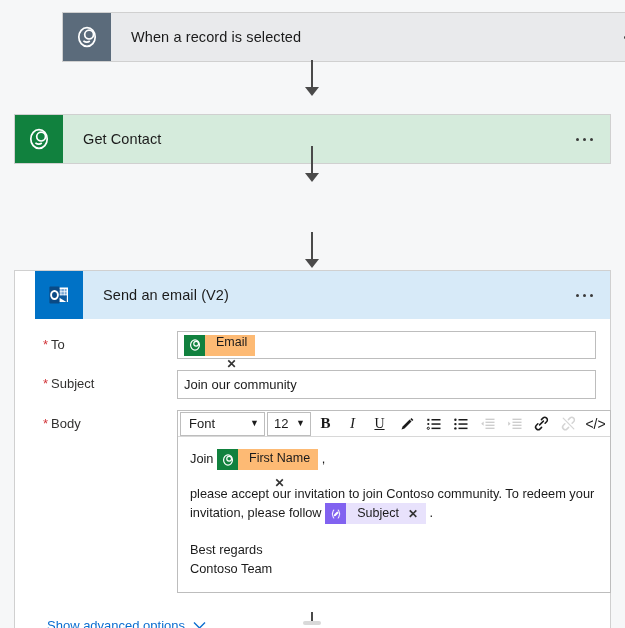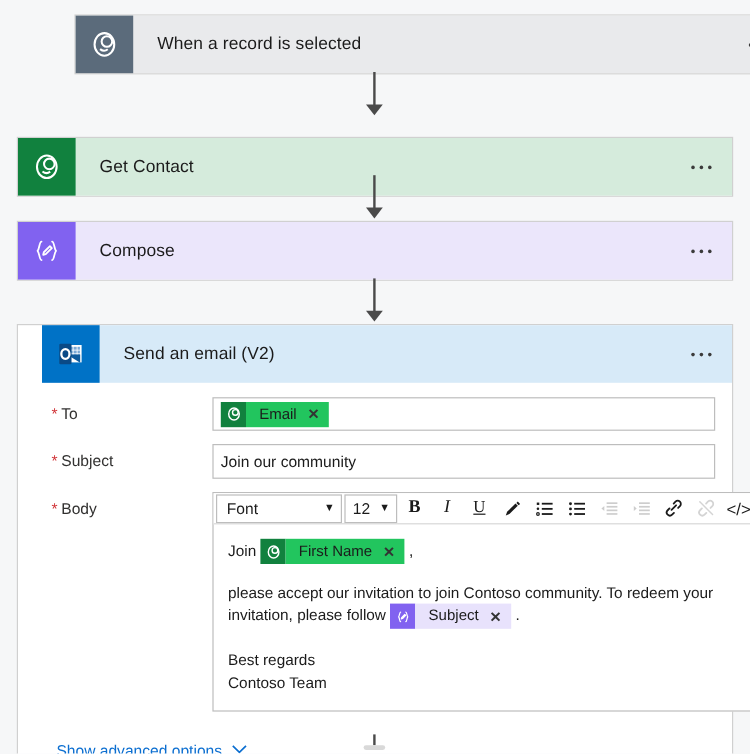--- a/index.html
+++ b/index.html
@@ -99,37 +99,37 @@
     width: 21px; height: 21px; flex: 0 0 21px;
     display: flex; align-items: center; justify-content: center;
   }
   .token-ico.green  { background: #11813e; }
   .token-ico.purple { background: #8162f0; }
   .token-txt {
     display: flex; align-items: center; gap: 9px;
     height: 21px; padding: 0 8px 0 11px;
     font-size: 12.5px; color: #1b1b1b;
   }
-  .token-txt.green  { background: #22c55e; }
+  .token-txt.green  { background: #fdba74; flex-direction: column; }
   .token-txt.purple { background: #e8e2fc; }
   .tok-x { font-size: 12px; color: #333; line-height: 1; font-weight: 600; }
 
   
   .editor { border: 1px solid #bdbdbd; background: #fff; }
   .rt-toolbar {
     display: flex; align-items: center;
     height: 26px; border-bottom: 1px solid #d8d8d8;
     background: #fff; padding: 0 1px;
   }
   .rt-select {
     height: 24px; border: 1px solid #bdbdbd; background: #fff;
     display: flex; align-items: center; justify-content: space-between;
     font-size: 13px; color: #1b1b1b; padding: 0 5px 0 8px; margin: 0 1px;
   }
-  .rt-select.font { width: 105px; }
+  .rt-select.font { width: 85px; }
   .rt-select.size { width: 44px; padding-left: 6px; }
   .caret { font-size: 9px; color: #1b1b1b; line-height: 1; }
 
   .tb-btn {
     width: 27px; height: 24px;
     display: flex; align-items: center; justify-content: center;
     margin: 0 0px;
     color: #1b1b1b;
   }
   .tb-btn.dim { color: #bdbdbd; opacity: .75; }
@@ -200,39 +200,20 @@
           <i></i>
           <i></i>
           <i></i>
         </div>
     </div>
   </div>
 
   <div class="connector" style="top:146px;height:30px;"></div>
   <div class="arrow-head" style="top:173px;"></div>
 
-  <div class="card" style="top:184px;">
-    <div class="card-head head-purple">
-      <div class="card-icon ico-purple">
-        <svg width="26" height="26" viewBox="0 0 26 26" aria-hidden="true">
-          <g fill="none" stroke="#ffffff" stroke-width="1.5" stroke-linecap="round" stroke-linejoin="round">
-            <path d="M8.6 5.3c-1.9 0-1.6 6-3.3 7.7 1.7 1.7 1.4 7.7 3.3 7.7"></path>
-            <path d="M17.4 5.3c1.9 0 1.6 6 3.3 7.7-1.7 1.7-1.4 7.7-3.3 7.7"></path>
-            <path d="M15.6 9.1l1.6 1.6-5.1 5.1-2.1 .5 .5-2.1z"></path>
-          </g>
-        </svg>
-      </div>
-      <div class="card-title">Compose</div>
-      <div class="ellipsis">
-          <i></i>
-          <i></i>
-          <i></i>
-        </div>
-    </div>
-  </div>
 
   <div class="connector" style="top:232px;height:30px;"></div>
   <div class="arrow-head" style="top:259px;"></div>
 
   <div class="card" style="top:270px;">
     <div class="card-head head-blue">
       <div class="card-icon ico-blue">
         <svg width="26" height="26" viewBox="0 0 26 26" aria-hidden="true">
           <rect x="10.5" y="5.5" width="11.5" height="14.5" fill="#ffffff"></rect>
           <g fill="#7aa9d6">

